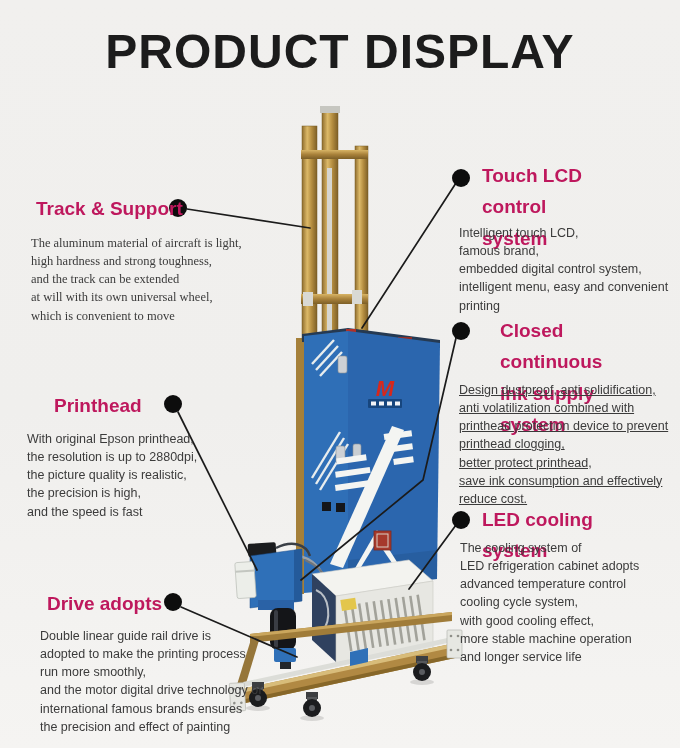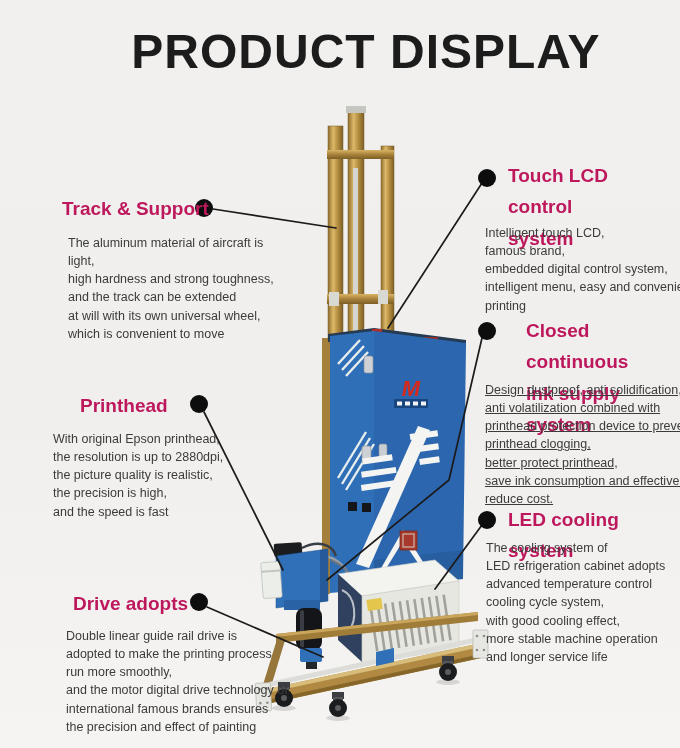--- a/index.html
+++ b/index.html
@@ -2,21 +2,21 @@
 <html><head>
 <meta charset="utf-8">
 <style>
   html,body{margin:0;padding:0;}
   body{
     width:680px;height:748px;overflow:hidden;position:relative;
     background:linear-gradient(180deg,#f1f0ee 0%,#f0efed 55%,#f5f4f2 100%);
     font-family:"Liberation Sans",sans-serif;
     -webkit-font-smoothing:antialiased;
   }
-  .stage{position:absolute;inset:0;width:648px;height:748px;margin-left:26px;}
+  .stage{position:absolute;inset:0;width:648px;height:748px;}
   .page-title{
     position:absolute;top:26px;left:0;width:680px;text-align:center;
     font-size:48px;font-weight:600;letter-spacing:1px;color:#1c1c1c;margin:0;line-height:1.1;
   }
   .callout-title{
     position:absolute;margin:0;font-size:19px;font-weight:600;color:#be185d;
     line-height:1.65;white-space:pre-line;
   }
   .callout-body{
     position:absolute;margin:0;font-size:12.5px;font-weight:400;color:#3b3b3b;
@@ -213,21 +213,21 @@
       <circle cx="461" cy="178" r="9"></circle>
       <circle cx="461" cy="331" r="9"></circle>
       <circle cx="173" cy="404" r="9"></circle>
       <circle cx="461" cy="520" r="9"></circle>
       <circle cx="173" cy="602" r="9"></circle>
     </g>
   </svg>
 
   <div>
     <h2 class="callout-title" style="left:36px;top:193px;text-align:center;">Track &amp; Support</h2>
-    <p class="callout-body" style="left:42px;top:234px;width:222px;">The aluminum material of aircraft is light,
+    <p class="callout-body" style="left:31px;top:234px;width:222px;font-family:Liberation Serif, serif;">The aluminum material of aircraft is light,
 high hardness and strong toughness,
 and the track can be extended
 at will with its own universal wheel,
 which is convenient to move</p>
   </div>
 
   <div>
     <h2 class="callout-title" style="left:482px;top:160px;">Touch LCD control
 system</h2>
     <p class="callout-body" style="left:459px;top:224px;width:218px;">Intelligent touch LCD,

